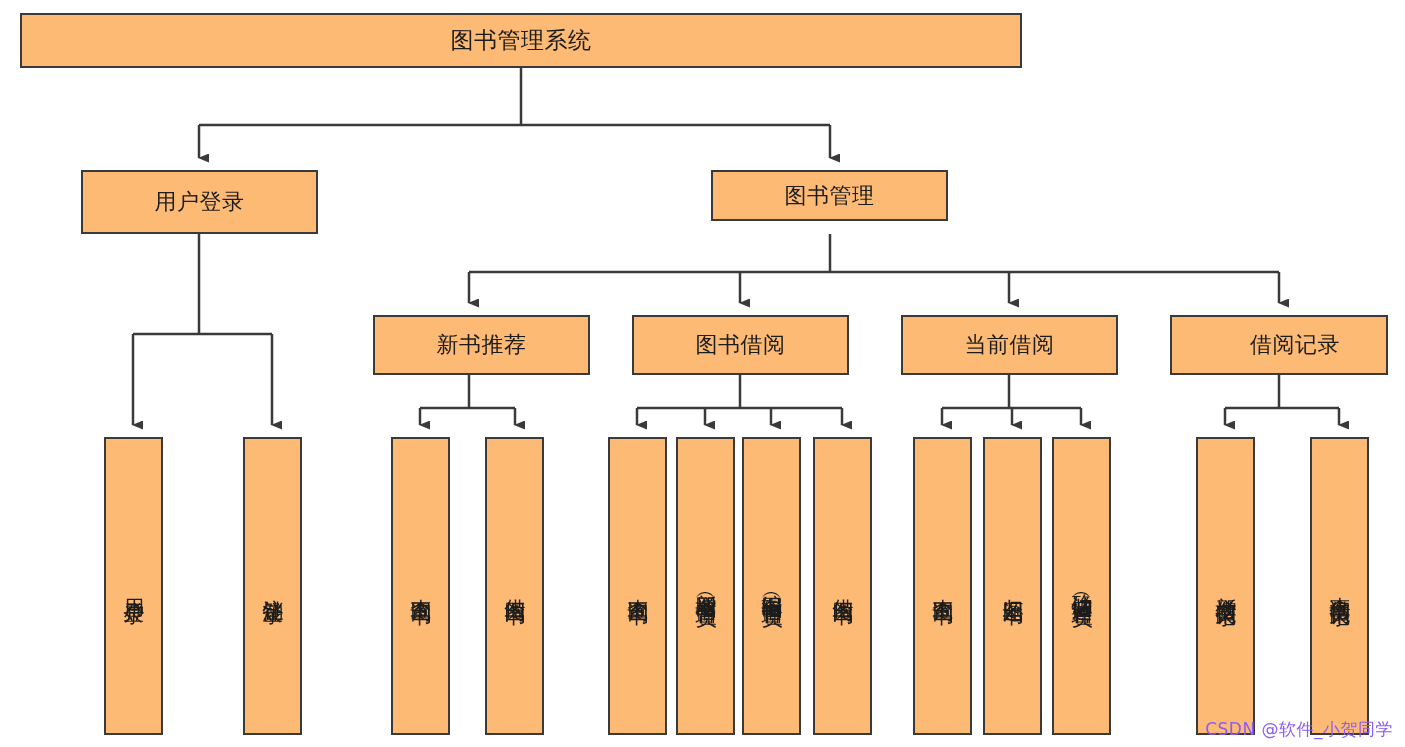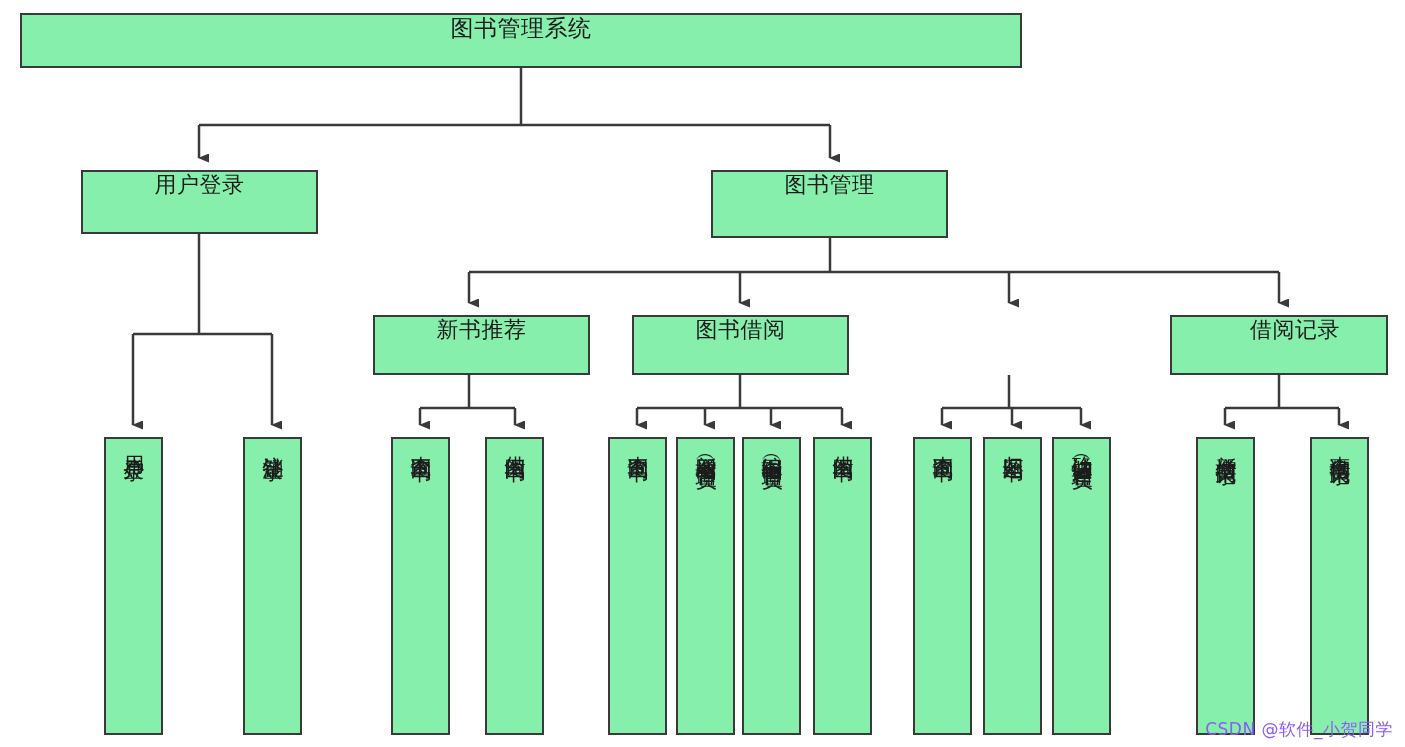--- a/index.html
+++ b/index.html
@@ -23,24 +23,24 @@
     position: absolute;
     left: 0;
     top: 0;
     width: 1405px;
     height: 747px;
     pointer-events: none;
   }
   .node {
     position: absolute;
     box-sizing: border-box;
-    background: #86efac;
+    background: #fdba74;
     border: 2.5px solid #3a3a3a;
     display: flex;
-    align-items: flex-start;
+    align-items: center;
     justify-content: center;
     z-index: 2;
   }
   .node-label {
     color: #1c1c1c;
     font-size: 22px;
     line-height: 1.18;
     letter-spacing: 0.5px;
     white-space: nowrap;
     text-align: center;
@@ -119,29 +119,32 @@
     </g>
   </svg>
 
   <div class="node root" style="left:20px; top:13px; width:1002px; height:55px;">
     <span class="node-label">图书管理系统</span>
   </div>
 
   <div class="node" style="left:81px; top:170px; width:237px; height:64px;">
     <span class="node-label">用户登录</span>
   </div>
-  <div class="node" style="left:711px; top:170px; width:237px; height:68px;">
+  <div class="node" style="left:711px; top:170px; width:237px; height:51px;">
     <span class="node-label">图书管理</span>
   </div>
 
   <div class="node" style="left:361px; top:315px; width:217px; height:60px;margin-left:12px;">
     <span class="node-label">新书推荐</span>
   </div>
   <div class="node" style="left:632px; top:315px; width:217px; height:60px;">
     <span class="node-label">图书借阅</span>
+  </div>
+  <div class="node" style="left:901px; top:315px; width:217px; height:60px;">
+    <span class="node-label">当前借阅</span>
   </div>
   <div class="node" style="left:1170px; top:315px; width:218px; height:60px;padding-left:32px;">
     <span class="node-label">借阅记录</span>
   </div>
 
   <div class="node vertical" style="left:104px; top:437px; width:59px; height:298px;">
     <span class="node-label">用户登录</span>
   </div>
   <div class="node vertical" style="left:243px; top:437px; width:59px; height:298px;">
     <span class="node-label">注销登录</span>

